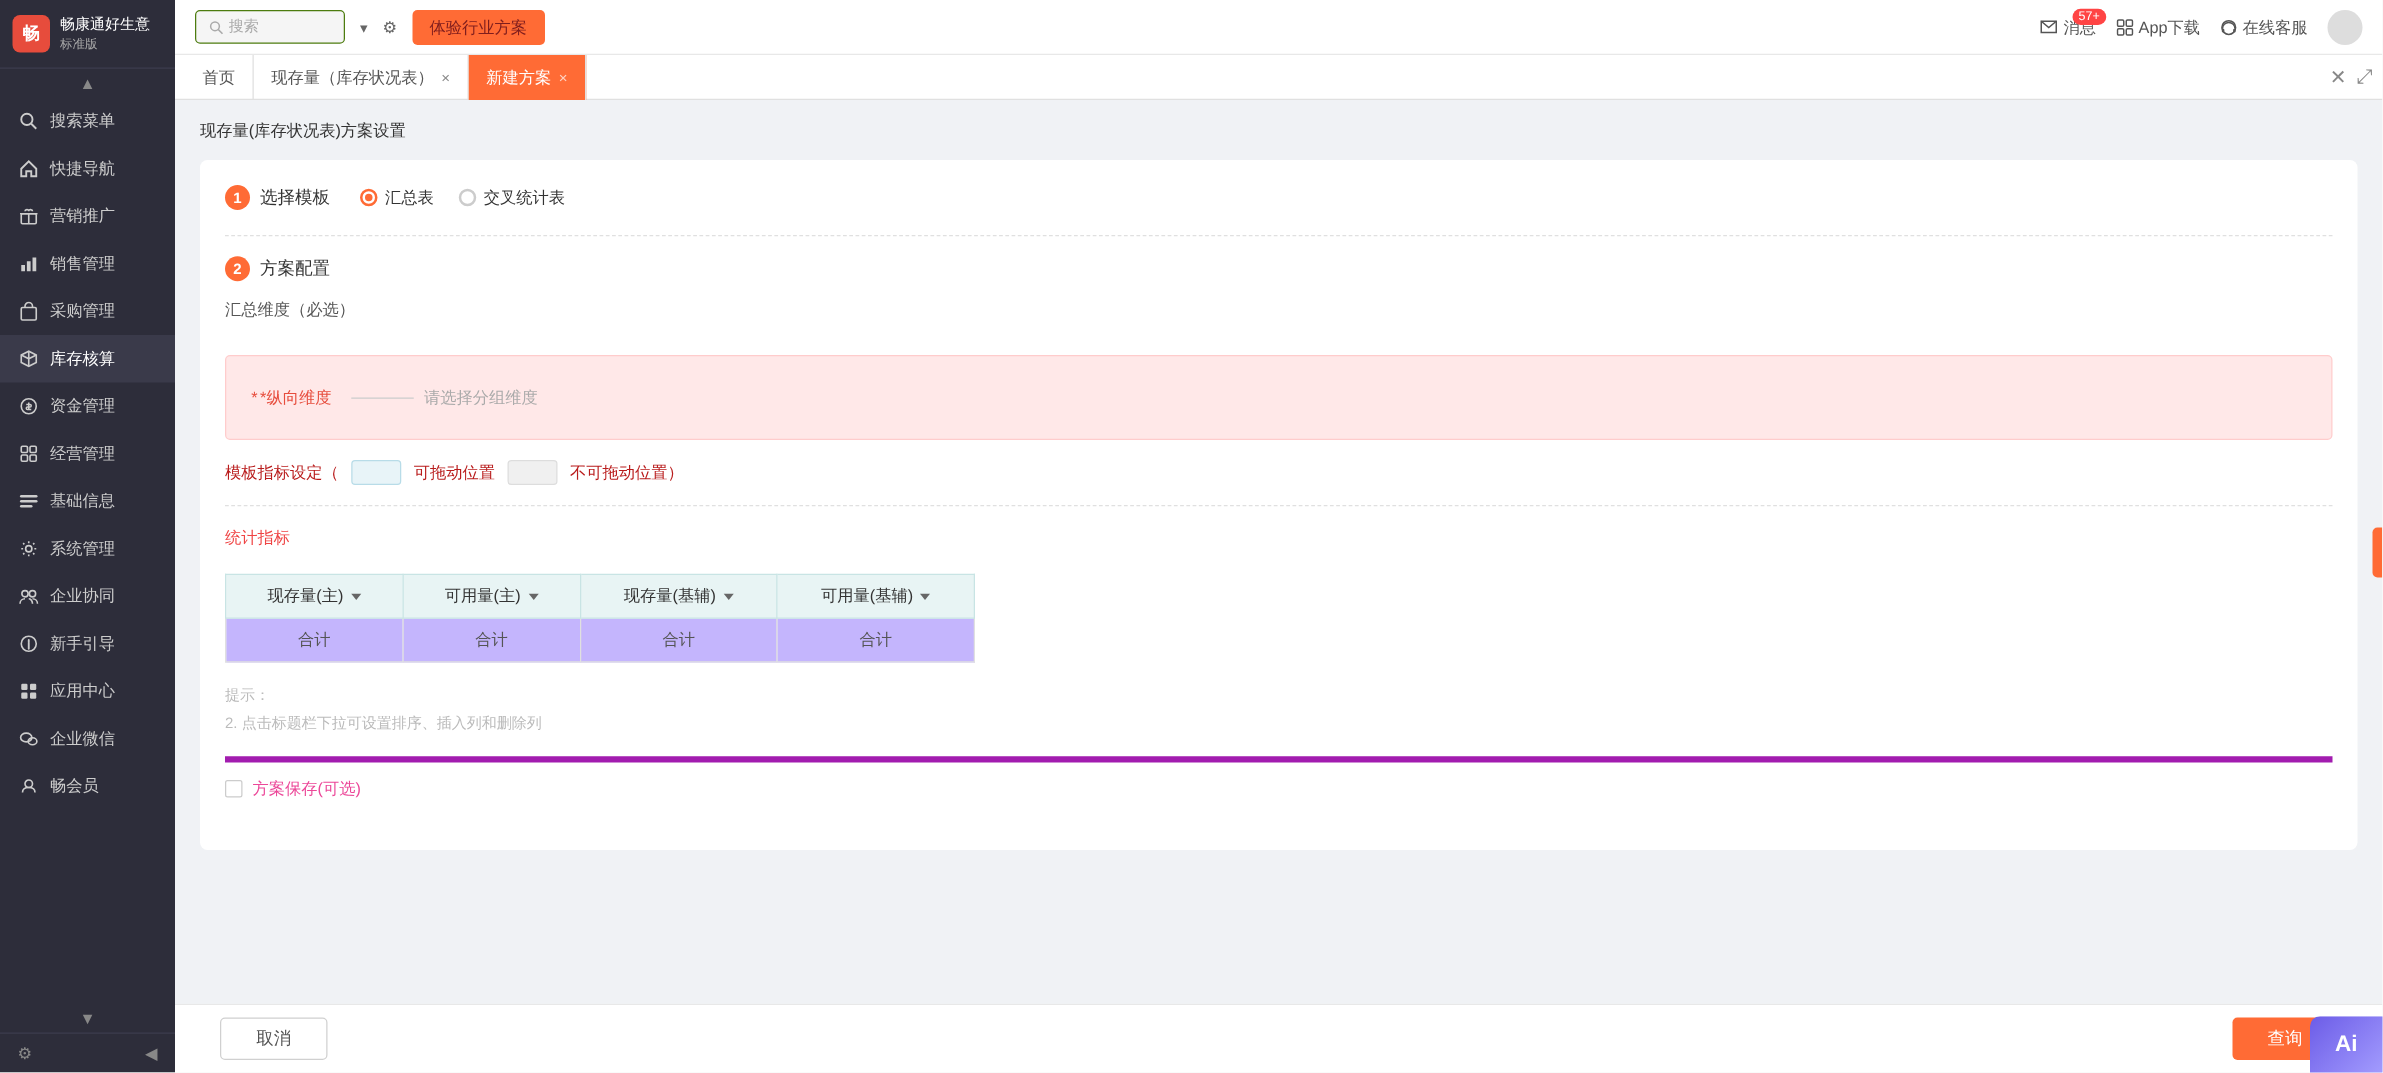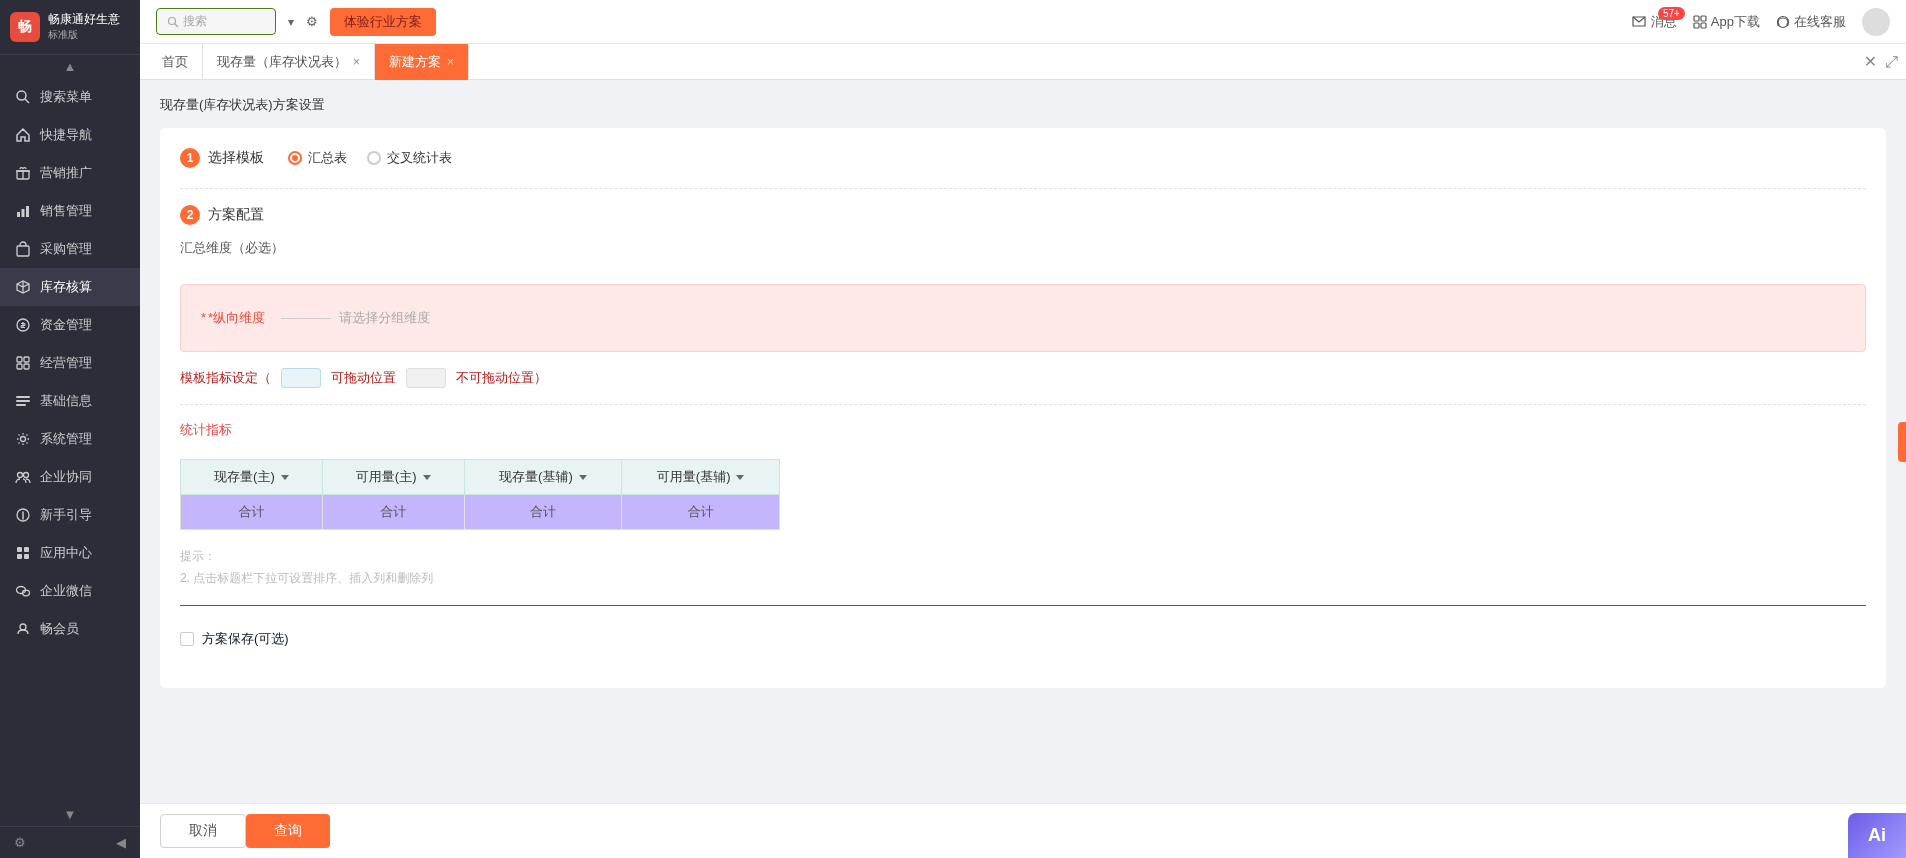--- a/index.html
+++ b/index.html
@@ -419,44 +419,45 @@
       font-size: 12px;
       color: #bbb;
       line-height: 1.8;
     }
 
     
     .save-option {
       display: flex;
       align-items: center;
       gap: 8px;
-      padding: 24px 0 0 0;
-      font-size: 13px;
-      color: #0f172a;
-      border-top: 1px solid #a21caf;
+      padding: 12px 0 0 0;
+      font-size: 13px;
+      color: #ec4899;
+      border-top: 5px solid #a21caf;
       margin-top: 16px;
     }
     .checkbox-square {
       width: 14px;
       height: 14px;
       border: 1px solid #ccc;
       border-radius: 2px;
       display: flex;
       align-items: center;
       justify-content: center;
       cursor: pointer;
     }
 
     
     .footer-bar {
       background: #fff;
       border-top: 1px solid #e8e8e8;
-      padding: 10px 20px;
-      display: flex;
-      justify-content: flex-start;
+      padding: 10px 36px;
+      display: flex;
+      justify-content: space-between;
+      gap: 12px;
       flex-shrink: 0;
     }
     .btn-cancel {
       background: #fff;
       border: 1px solid #d0d0d0;
       border-radius: 4px;
       padding: 7px 28px;
       font-size: 14px;
       color: #555;
       cursor: pointer;

